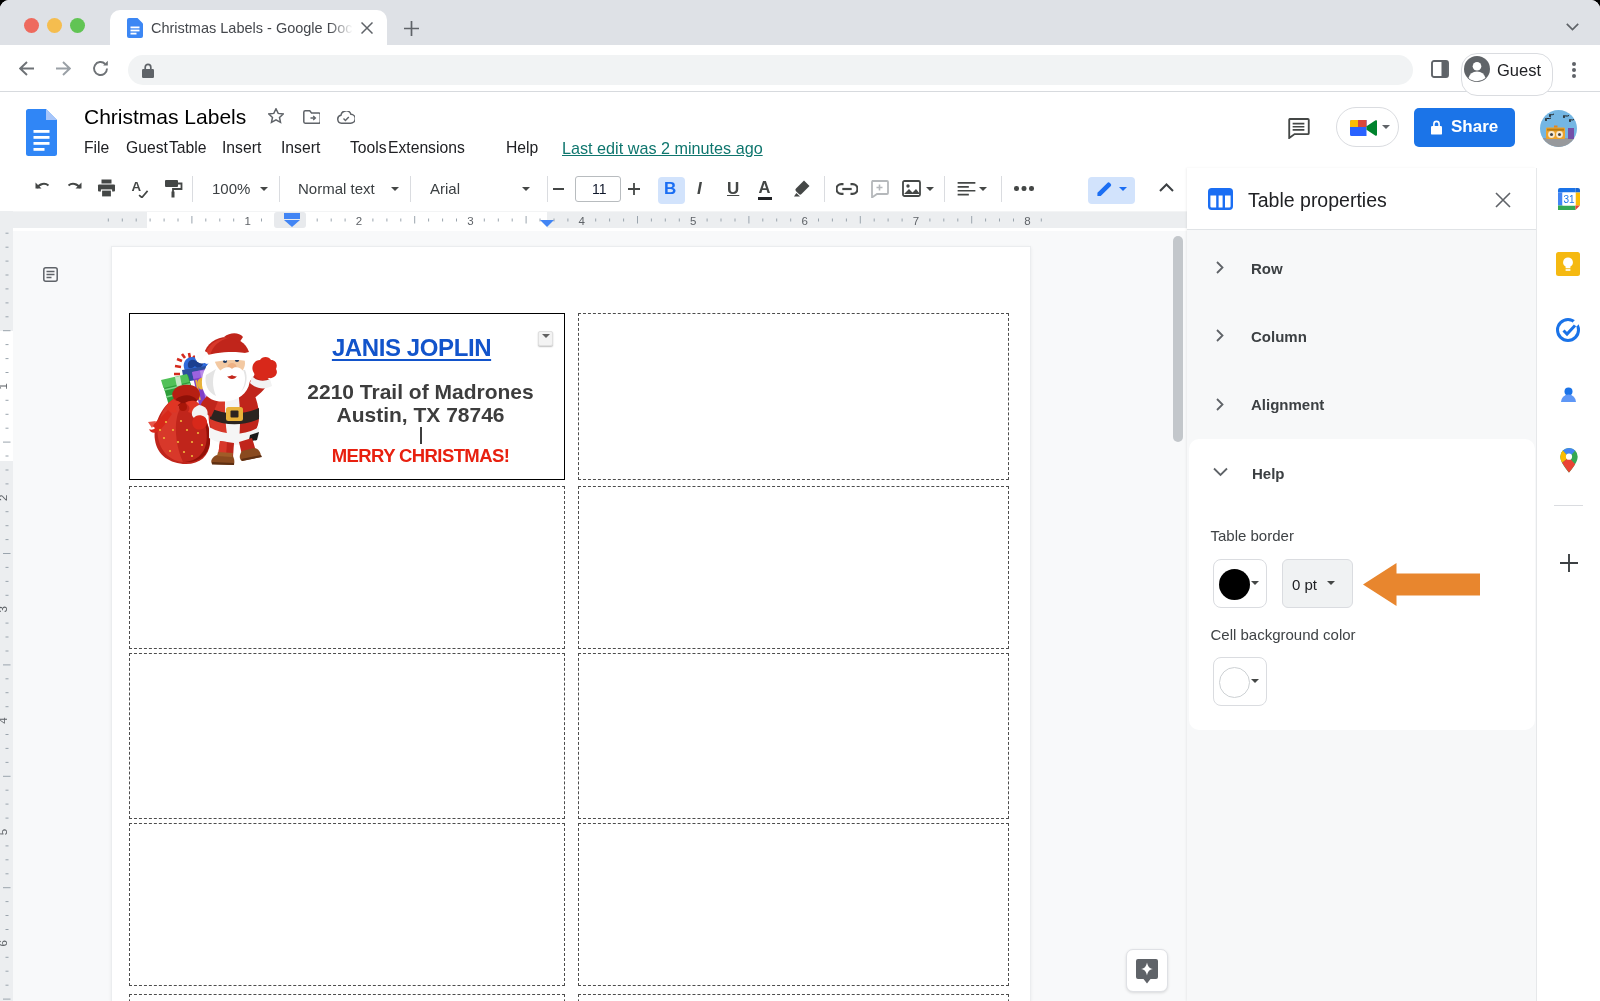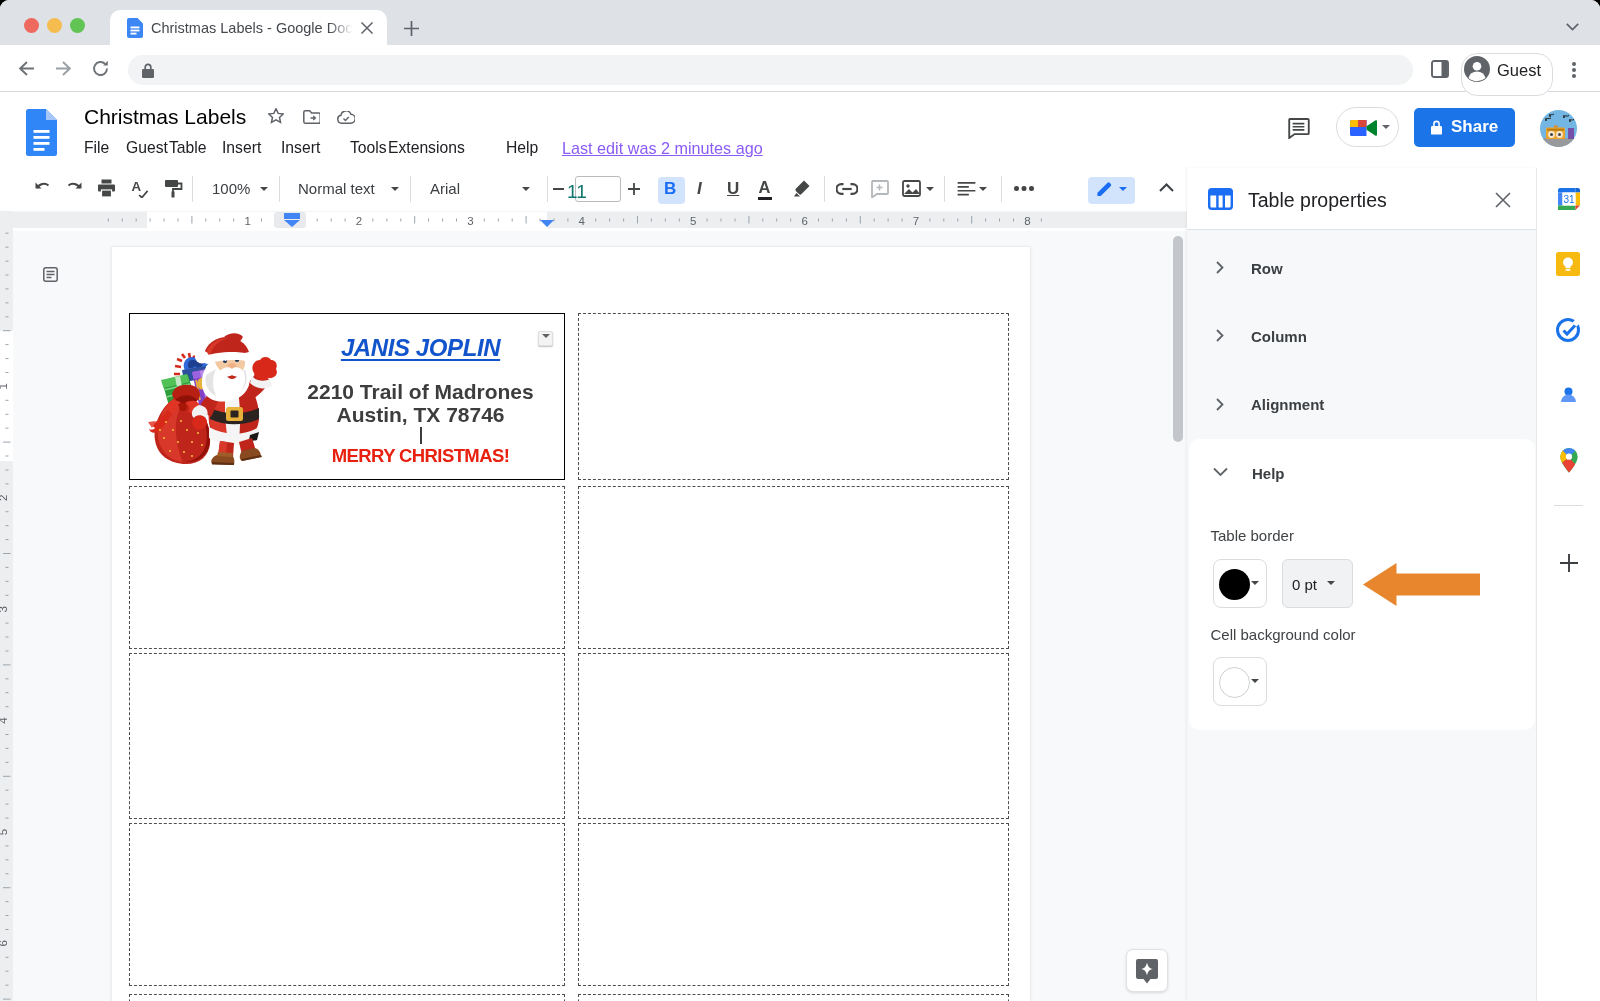--- a/index.html
+++ b/index.html
@@ -9,21 +9,21 @@
 .tl{position:absolute;top:18px;width:15px;height:15px;border-radius:50%}
 #tab{position:absolute;left:110px;top:10px;width:277px;height:35px;background:#fff;border-radius:10px 10px 0 0}
 #tabtitle{position:absolute;left:41px;top:0;width:212px;height:35px;line-height:36px;font-size:14.5px;color:#45484d;white-space:nowrap;overflow:hidden}
 #tabfade{position:absolute;right:26px;top:0;width:32px;height:35px;background:linear-gradient(90deg,rgba(255,255,255,0),#fff 75%)}
 #navbar{position:absolute;left:0;top:45px;width:1600px;height:47px;background:#fff;border-bottom:1px solid #d7dade}
 #urlpill{position:absolute;left:128px;top:55px;width:1285px;height:30px;background:#f1f3f4;border-radius:15px}
 #urltext{position:absolute;left:166px;top:55px;height:30px;line-height:31px;font-size:18.2px;color:#26282b;letter-spacing:0px;white-space:nowrap}
 #guestpill{position:absolute;left:1461px;top:53px;width:92px;height:43px;border:1px solid #dadce0;border-radius:16px;background:#fff}
 #dtitle{position:absolute;left:84px;top:105px;font-size:21px;color:#000}
 .menu{position:absolute;top:139px;font-size:15.7px;color:#202124}
-#lastedit{position:absolute;left:562px;top:139px;font-size:16.2px;color:#8b5cf6;text-decoration:underline}
+#lastedit{position:absolute;left:562px;top:139px;font-size:16.2px;color:#0f766e;text-decoration:underline}
 #share{position:absolute;left:1414px;top:108px;width:101px;height:39px;background:#1b74e8;border-radius:5px;color:#fff;font-size:17px;font-weight:bold}
 #meetpill{position:absolute;left:1336px;top:107px;width:63px;height:40px;border:1px solid #dadce0;border-radius:20px;background:#fff}
 .tsep{position:absolute;width:1px;height:26px;background:#dadce0}
 .ddarrow{width:0;height:0;border-left:4.5px solid transparent;border-right:4.5px solid transparent;border-top:4.5px solid #444746;position:absolute}
 #hruler{position:absolute;left:13px;top:211px;width:1175px;height:17px;background:#eceef0;border-top:1px solid #f3f4f5}
 #hwhite{position:absolute;left:147px;top:212px;width:400px;height:16px;background:#fff}
 #vruler{position:absolute;left:0;top:211px;width:13px;height:790px;background:#eceef0}
 #vwhite{position:absolute;left:0;top:331px;width:13px;height:130px;background:#fff}
 #docarea{position:absolute;left:13px;top:230.5px;width:1174px;height:770.5px;background:#f8f9fa}
 #page{position:absolute;left:110.6px;top:246.4px;width:920.6px;height:755px;background:#fff;box-shadow:0 1px 3px rgba(60,64,67,0.08);border:1px solid #ebedef;border-bottom:none}
@@ -189,21 +189,21 @@
 <div class="ddarrow" style="left:260px;top:187px"></div>
 <div class="tsep" style="left:279px;top:176px"></div>
 <div class="abs" style="left:298px;top:180px;font-size:15px;color:#3c4043">Normal text</div>
 <div class="ddarrow" style="left:391px;top:187px"></div>
 <div class="tsep" style="left:410px;top:176px"></div>
 <div class="abs" style="left:430px;top:180px;font-size:15px;color:#3c4043">Arial</div>
 <div class="ddarrow" style="left:522px;top:187px"></div>
 <div class="tsep" style="left:547px;top:176px"></div>
 <div class="abs" style="left:553px;top:188px;width:11px;height:1.8px;background:#444746"></div>
 <div class="abs" style="left:575px;top:176px;width:46px;height:26px;border:1px solid #b8bcbf;border-radius:3px;background:#fff"></div>
-<div class="abs" style="left:567px;top:181px;font-size:19px;color:#0f766e">11</div>
+<div class="abs" style="left:592px;top:181px;font-size:14px;color:#0f172a">11</div>
 <svg class="abs" style="left:628px;top:183px" width="12" height="12" viewBox="0 0 12 12">
       <path d="M6 0v12M0 6h12" stroke="#444746" stroke-width="1.8"></path>
     </svg>
 <div class="abs" style="left:658px;top:176.5px;width:27px;height:27px;background:#d2e3fc;border-radius:4px"></div>
 <div class="abs" style="left:664px;top:179px;font-size:17px;font-weight:bold;color:#1b6ef3">B</div>
 <div class="abs" style="left:697px;top:179px;font-size:17px;font-style:italic;color:#444746;font-weight:bold;">I</div>
 <div class="abs" style="left:727px;top:179px;font-size:17px;text-decoration:underline;color:#444746;font-weight:bold;">U</div>
 <div class="abs" style="left:758.5px;top:178px;font-size:16.5px;font-weight:bold;color:#444746">A</div>
 <div class="abs" style="left:758px;top:197px;width:14px;height:3px;background:#202124"></div>
 <svg class="abs" style="left:793px;top:179px" width="18" height="18" viewBox="0 0 18 18">
@@ -394,21 +394,21 @@
     <div class="dcell" style="left:129px;top:485.5px;width:435.5px;height:163.5px;"></div>
     <div class="dcell" style="left:129px;top:653px;width:435.5px;height:166px;"></div>
     <div class="dcell" style="left:129px;top:823px;width:435.5px;height:163px;"></div>
     <div class="dcell" style="left:129px;top:993.5px;width:435.5px;height:30px;"></div>
     <div class="dcell" style="left:577.5px;top:313px;width:431px;height:167px;"></div>
     <div class="dcell" style="left:577.5px;top:485.5px;width:431px;height:163.5px;"></div>
     <div class="dcell" style="left:577.5px;top:653px;width:431px;height:166px;"></div>
     <div class="dcell" style="left:577.5px;top:823px;width:431px;height:163px;"></div>
     <div class="dcell" style="left:577.5px;top:993.5px;width:431px;height:30px;"></div>
 <div id="cell1"></div>
-<div class="abs" style="left:277px;top:334px;width:287px;text-align:center;font-size:24px;letter-spacing:-0.4px;font-weight:bold;color:#1254cb;font-style:italic;"><span style="text-decoration:underline;text-decoration-thickness:2.2px;text-underline-offset:2.5px;">JANIS JOPLIN</span></div>
+<div class="abs" style="left:268px;top:334px;width:287px;text-align:center;font-size:24px;letter-spacing:-0.4px;font-weight:bold;color:#1254cb;"><span style="text-decoration:underline;text-decoration-thickness:2.2px;text-underline-offset:2.5px;">JANIS JOPLIN</span></div>
 <div class="abs" style="left:277px;top:379.5px;width:287px;text-align:center;font-size:21px;font-weight:bold;color:#3d3d3d;line-height:23.4px;">2210 Trail of Madrones<br>Austin, TX 78746</div>
 <div class="abs" style="left:419.5px;top:427px;width:2.2px;height:17px;background:#3d3d3d"></div>
 <div class="abs" style="left:277px;top:444.5px;width:287px;text-align:center;font-size:18.5px;letter-spacing:-0.6px;font-weight:bold;color:#e8200f;">MERRY CHRISTMAS!</div>
 <div class="abs" style="left:538px;top:330.5px;width:15px;height:15px;background:#f3f3f3;border:1px solid #e0e0e0;border-radius:2px;box-shadow:0 1px 1.5px rgba(0,0,0,0.25)"></div>
 <div class="abs" style="left:541.5px;top:334px;width:0;height:0;border-left:4px solid transparent;border-right:4px solid transparent;border-top:4.5px solid #616161"></div>
 <svg class="abs" style="left:140px;top:330px" width="145" height="145" viewBox="0 0 145 145">
 
 <path d="M36 60 C33 44 33 32 38 26 C43 20 52 21 55 27 L50 31 C48 27 43 27 41 31 C38 36 39 47 42 60z" fill="#fff"></path>
 <path d="M34 52l6-1M34 44l6 0M35 36l6 1M37 29l5 2M42 24l3 4M49 23l1 5M55 26l-4 4" stroke="#d42a1d" stroke-width="2.6" fill="none"></path>
 <path d="M40 58 L44 78 L50 78 L46 58z" fill="#e8c892"></path>

